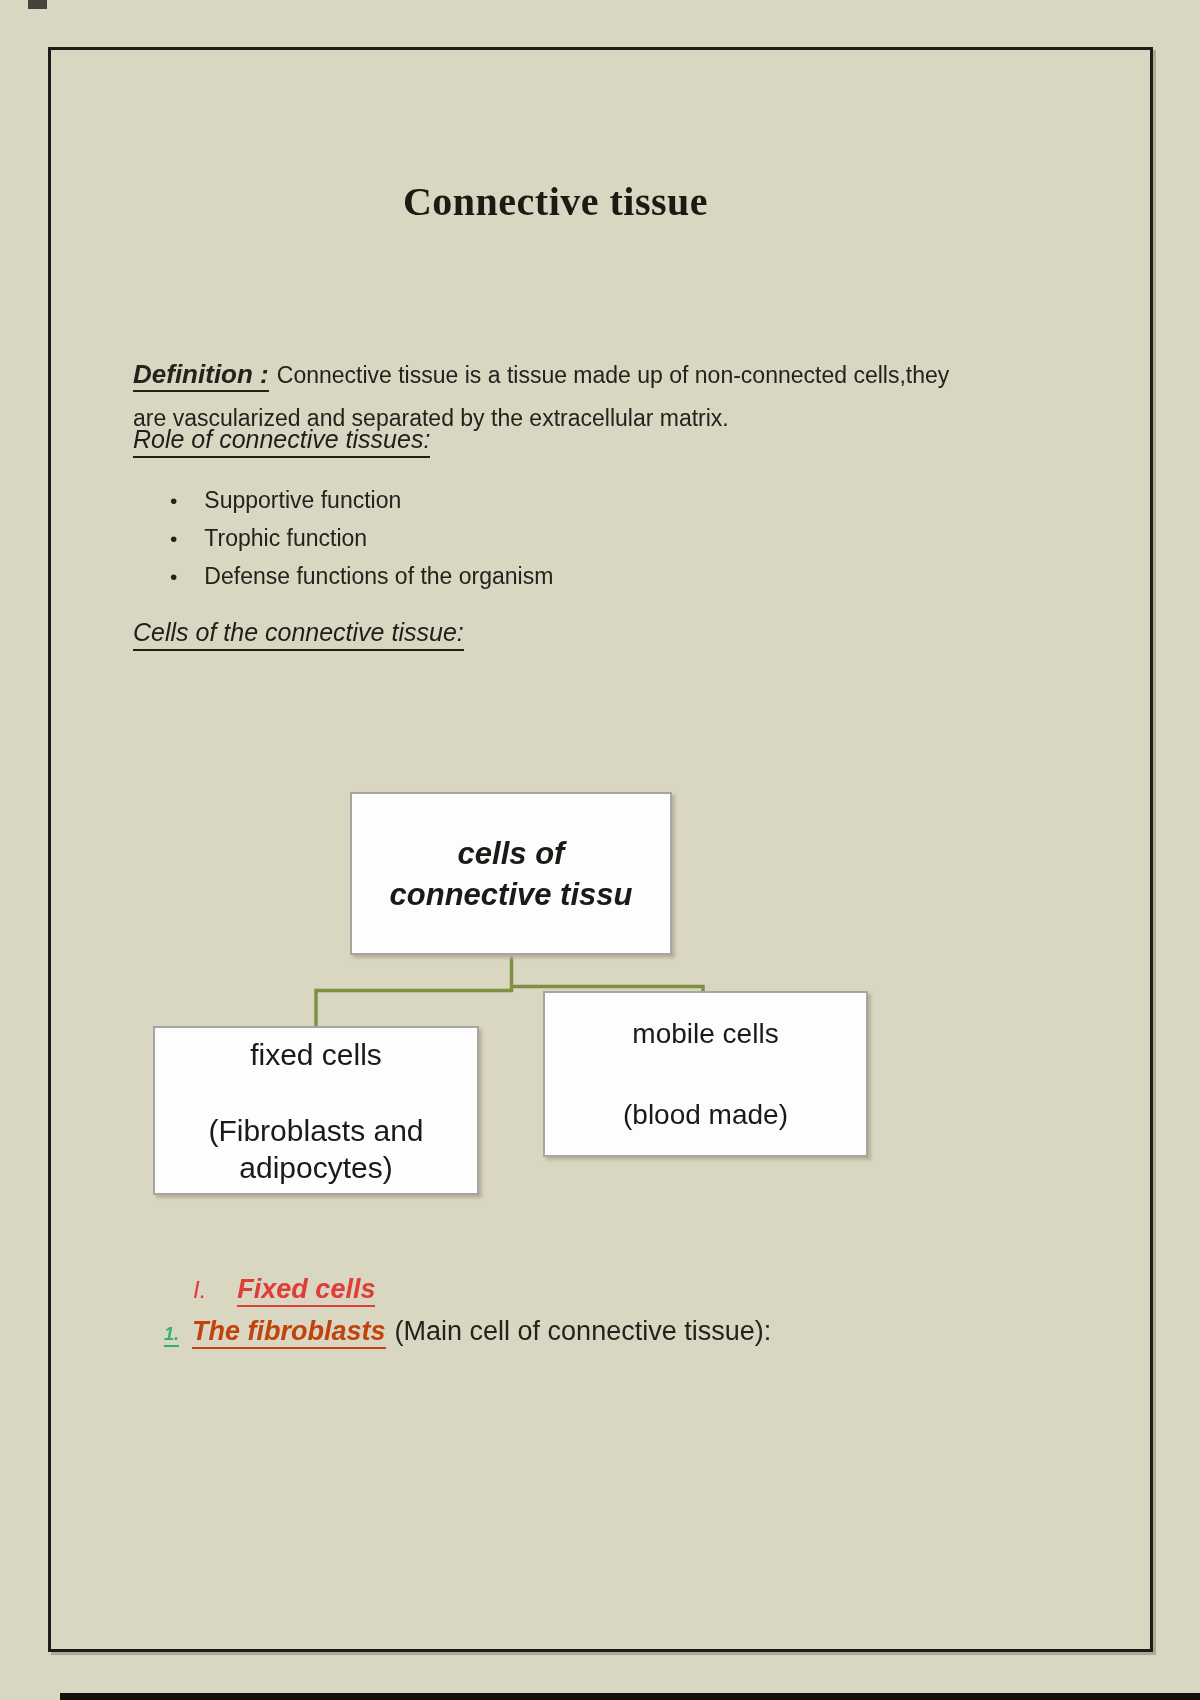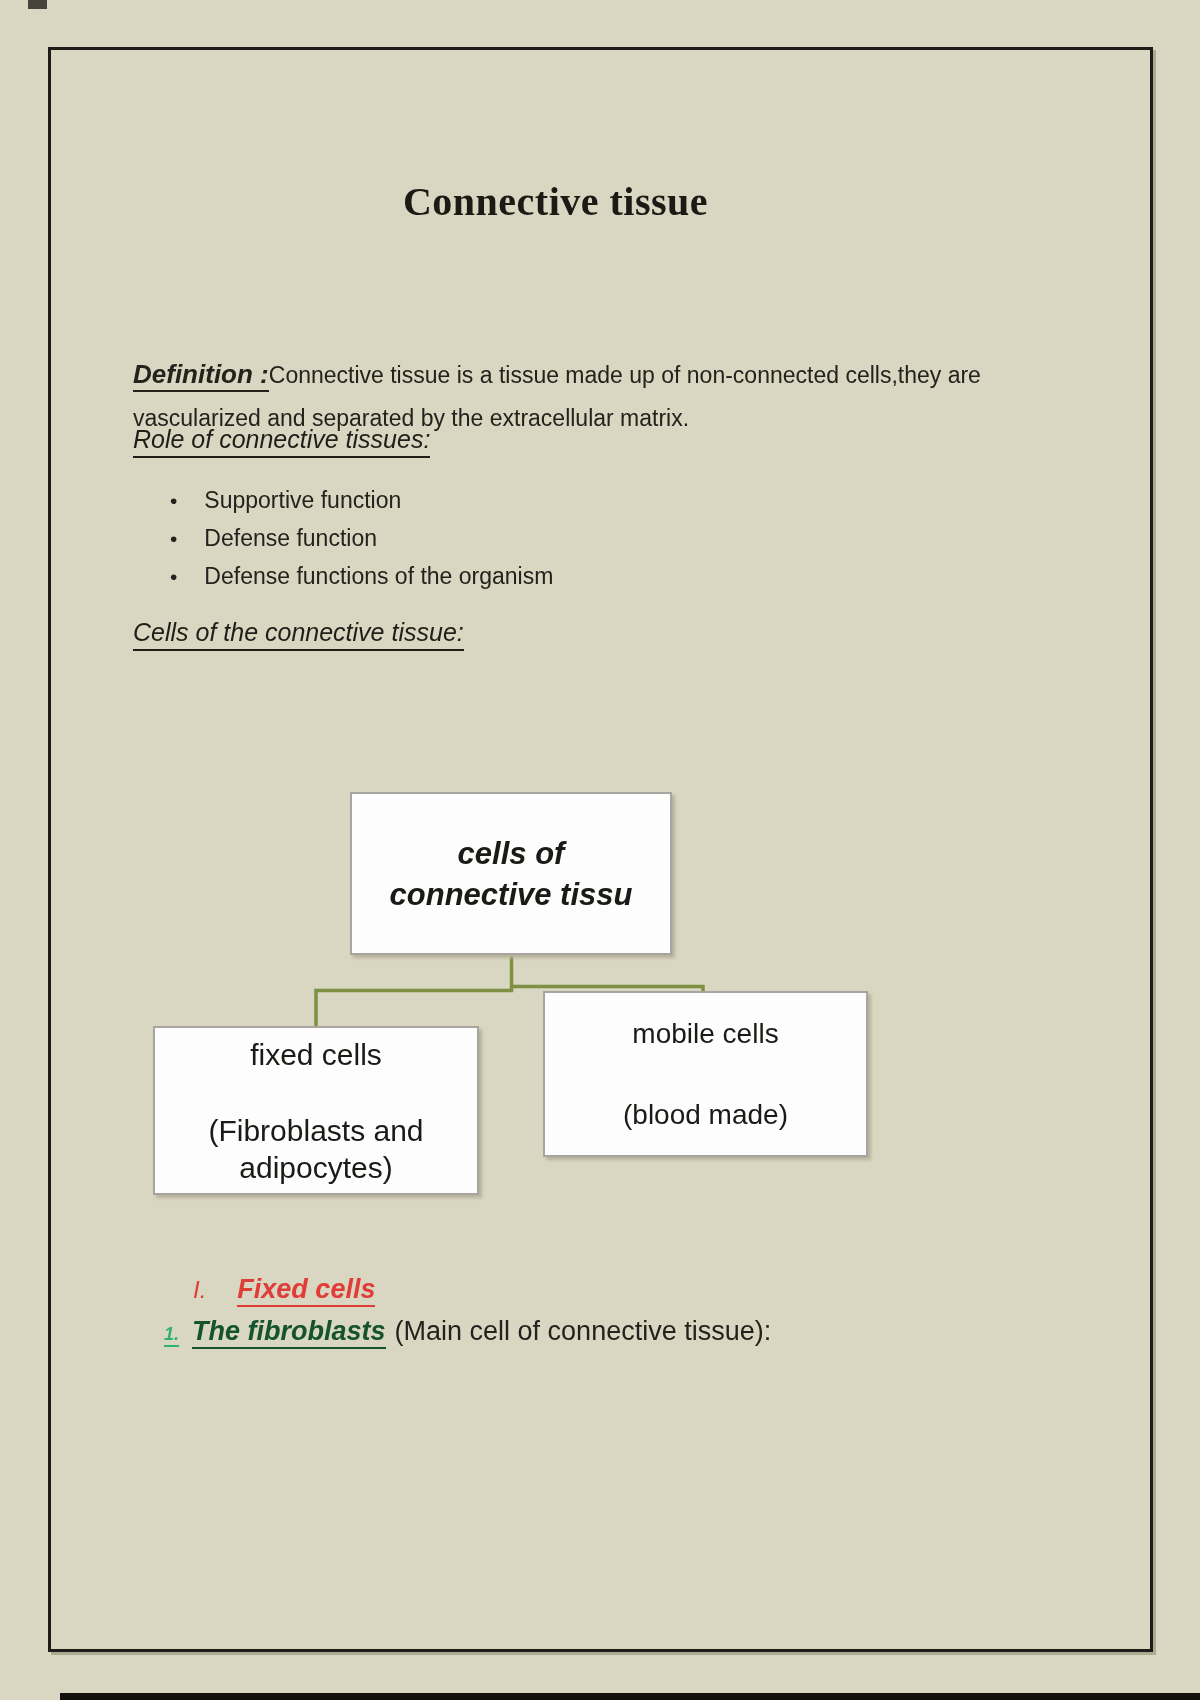--- a/index.html
+++ b/index.html
@@ -16,21 +16,21 @@
     border:3px solid #1d1c18;box-shadow:3px 3px 0 rgba(90,86,68,.35);
   }
   .page-title{
     left:133px;top:178px;width:845px;text-align:center;
     font-family:"Liberation Serif",serif;font-weight:bold;
     font-size:40px;color:#1b1a14;letter-spacing:.5px;
   }
   .definition{left:133px;top:330px;width:852px;font-size:23px;line-height:43px;}
   .def-label{
     font-weight:bold;font-style:italic;font-size:26px;
-    border-bottom:2.5px solid #23221c;padding-bottom:1px;
+    border-bottom:2.5px solid #23221c;padding-bottom:1px;margin-right:8px;
   }
   .section-heading{
     font-weight:normal;font-style:italic;font-size:25px;color:#1f1e18;
     display:inline-block;border-bottom:2.5px solid #1f1e18;padding-bottom:2px;
   }
   .role-heading{left:133px;top:425px;}
   .cells-heading{left:133px;top:618px;}
   .bullet-list{left:133px;top:488px;width:700px;}
   .bullet-row{display:flex;align-items:baseline;margin-bottom:13px;font-size:23px;line-height:24px;padding-left:37px;}
   .bullet-glyph{margin-right:27px;font-size:21px;}
@@ -74,21 +74,21 @@
     <span class="section-heading">Role of connective tissues:</span>
   </div>
 
   <div class="abs bullet-list">
     <div class="bullet-row">
       <span class="bullet-glyph">•</span>
       <span>Supportive function</span>
     </div>
     <div class="bullet-row">
       <span class="bullet-glyph">•</span>
-      <span>Defense function</span>
+      <span>Trophic function</span>
     </div>
     <div class="bullet-row">
       <span class="bullet-glyph">•</span>
       <span>Defense functions of the organism</span>
     </div>
   </div>
 
   <div class="abs cells-heading">
     <span class="section-heading">Cells of the connective tissue:</span>
   </div>
@@ -111,18 +111,18 @@
   <div class="abs diag-box box-mobile">
     <p>mobile cells</p>
     <p>(blood made)</p>
   </div>
 
   <div class="abs outline-red" style="color: rgb(224, 60, 56);">
     <span class="roman">I.</span><span class="red-label">Fixed cells</span>
   </div>
 
   <div class="abs outline-green">
-    <span class="num" style="color: rgb(45, 178, 115);">1.</span><span class="green-label" style="color: #14532d;">The fibroblasts</span><span>(Main cell of connective tissue):</span>
+    <span class="num" style="color: rgb(45, 178, 115);">1.</span><span class="green-label" style="color: #c2410c;">The fibroblasts</span><span>(Main cell of connective tissue):</span>
   </div>
 
   <div class="abs bottom-bar"></div>
 
 </div>
 
 </body></html>

